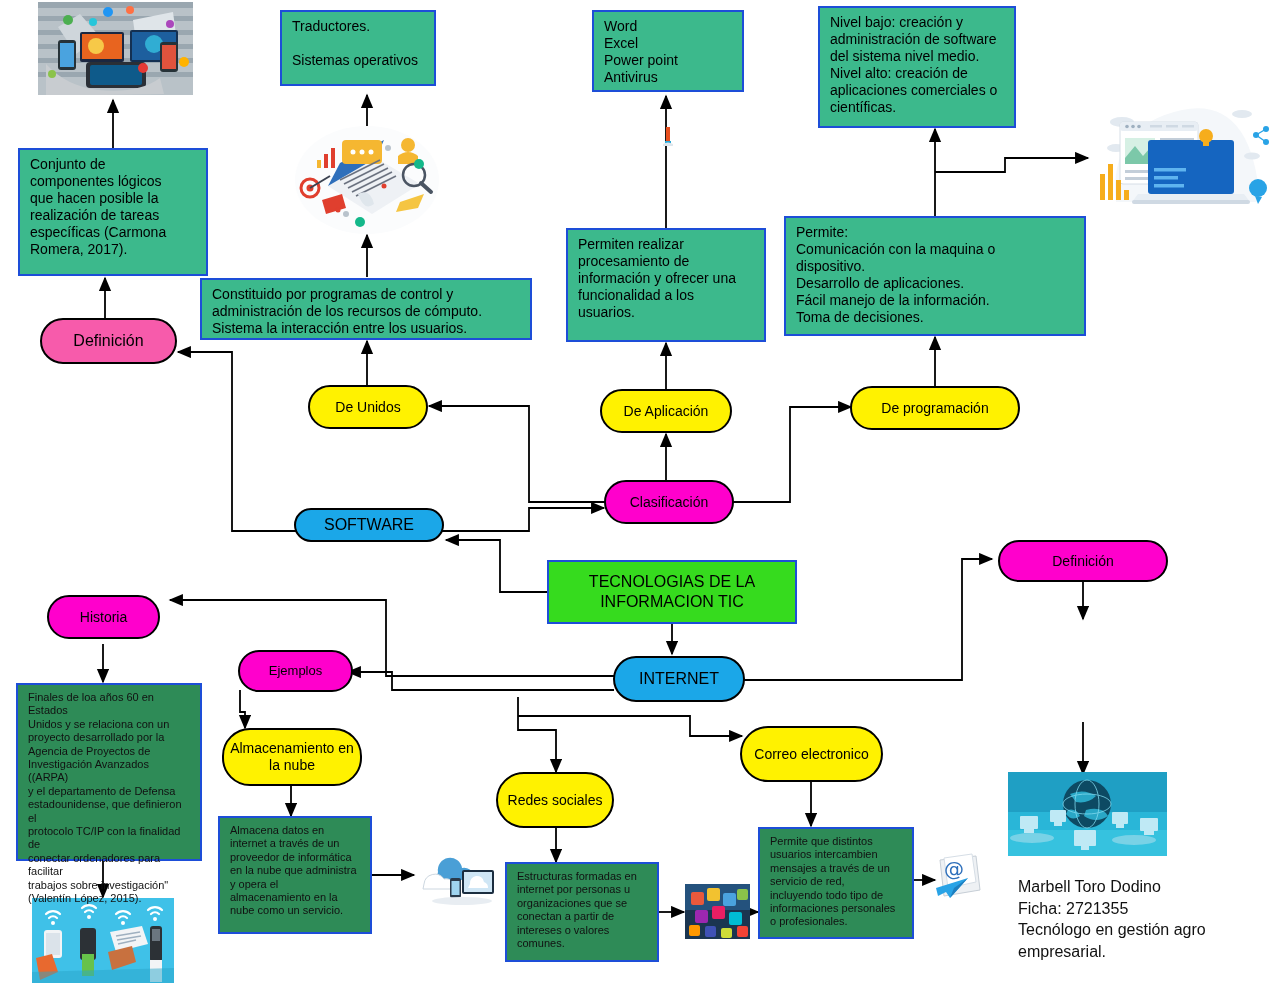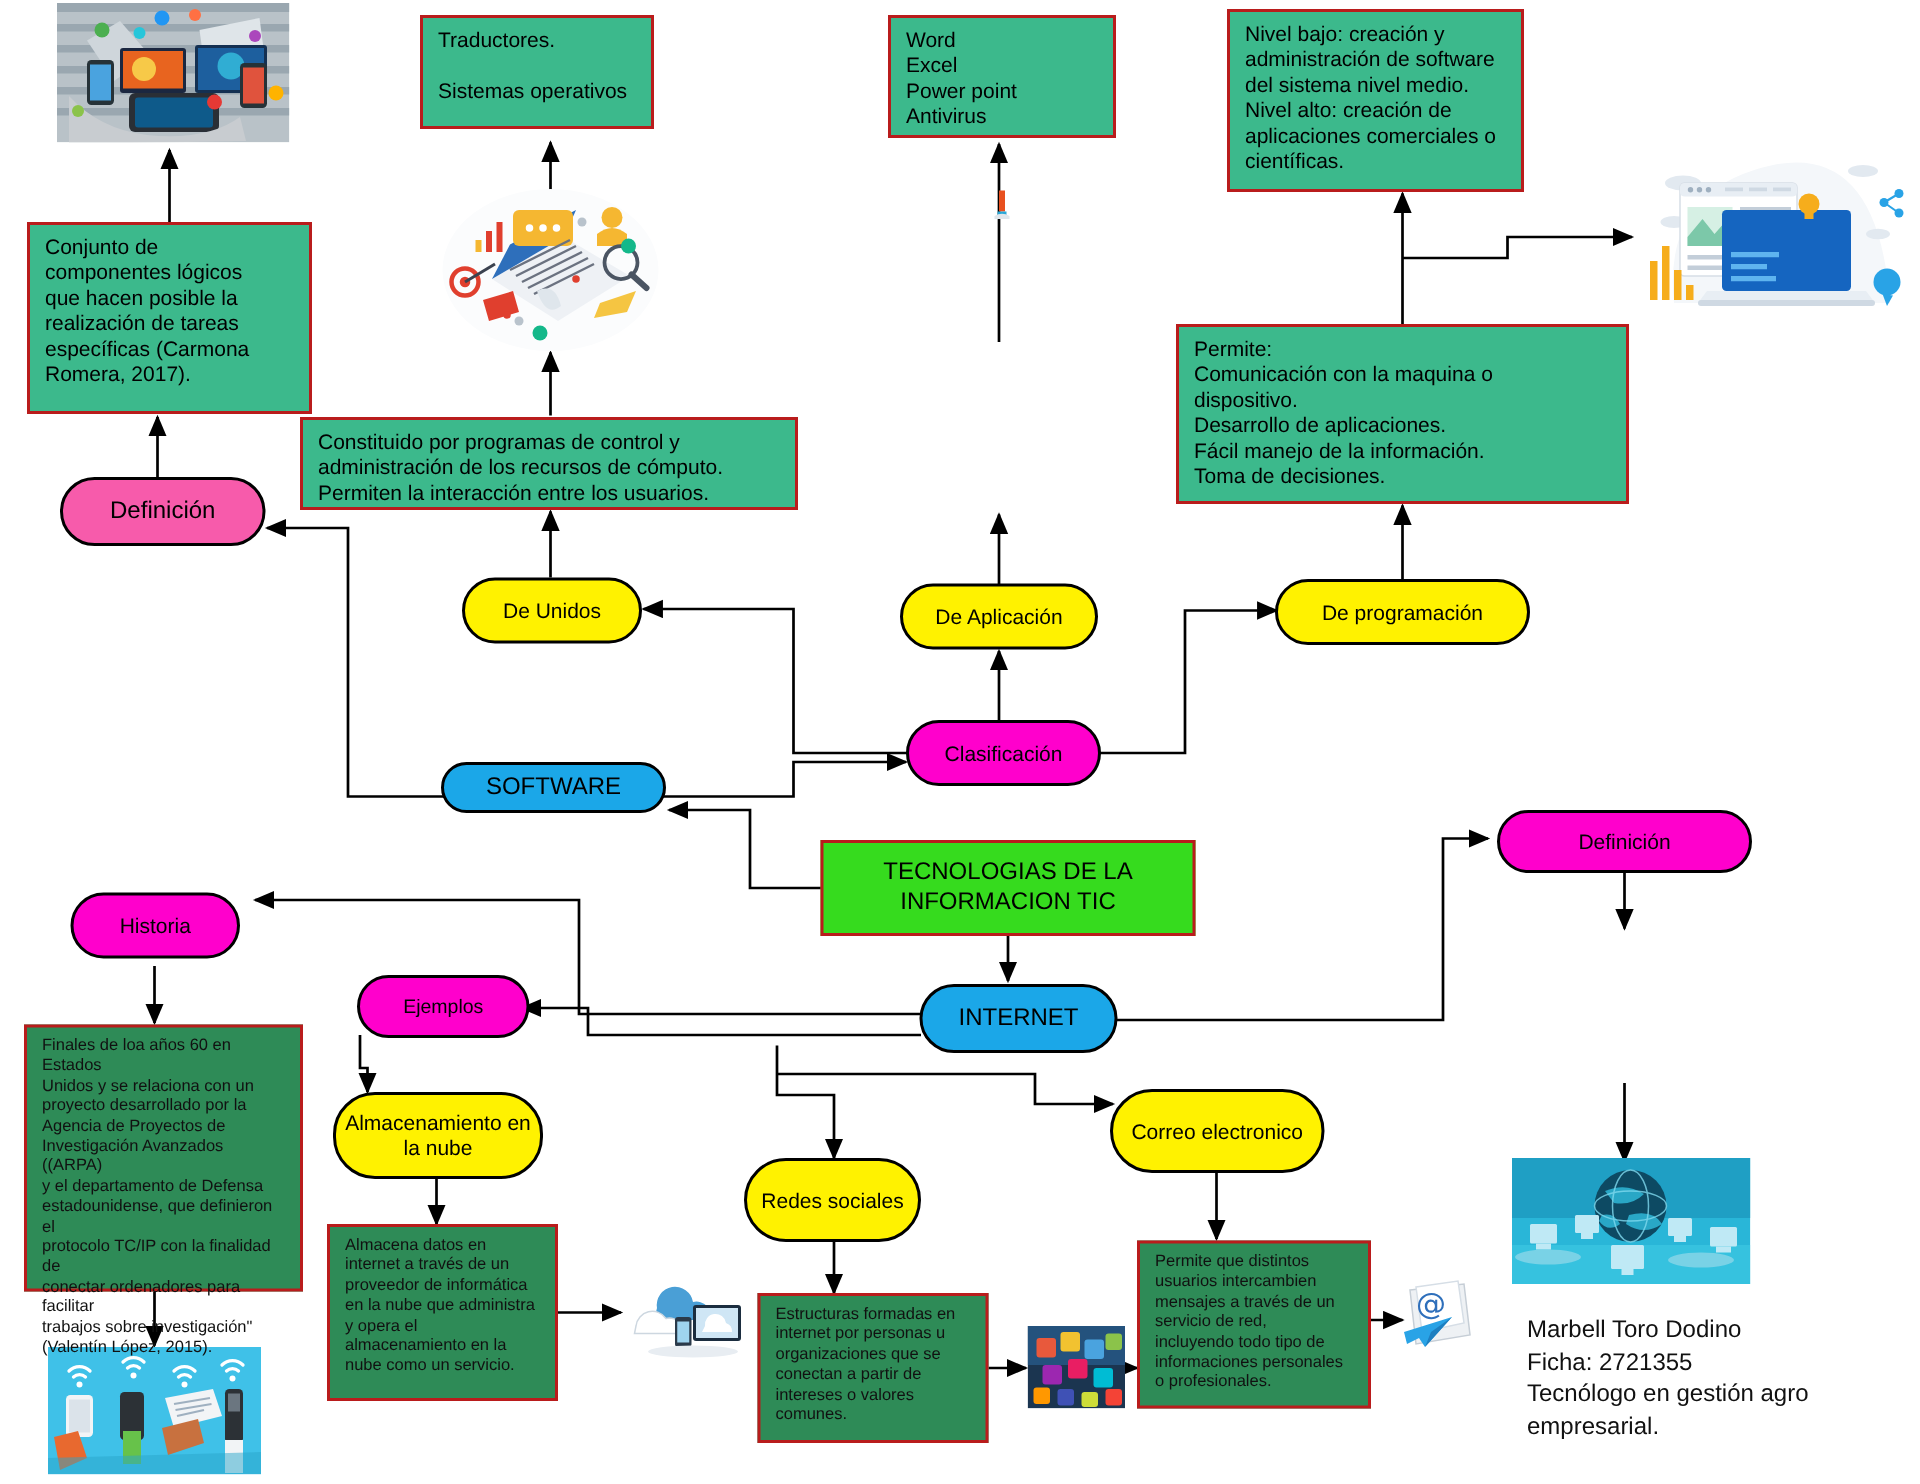--- a/index.html
+++ b/index.html
@@ -22,21 +22,21 @@
     pointer-events:none;
     z-index:1;
   }
   .node{
     position:absolute;
     box-sizing:border-box;
     z-index:2;
   }
   
   .box{
-    border:2px solid #b91c1c;
+    border:2px solid #1d4ed8;
     padding:6px 8px 6px 10px;
     line-height:1.22;
     color:#000000;
     white-space:pre-line;
   }
   .box.teal{ background:#3CB98C; }
   .box.green{ background:#2E8B57; }
   .box.brightgreen{
     background:#36DB1E;
     display:flex; align-items:center; justify-content:center;
@@ -449,22 +449,27 @@
 
   <div class="node box teal t14" style="left:818px; top:6px; width:198px; height:122px;">Nivel bajo: creación y
 administración de software
 del sistema nivel medio.
 Nivel alto: creación de
 aplicaciones comerciales o
 científicas.</div>
 
   <div class="node box teal t14" style="left:200px; top:278px; width:332px; height:62px;">Constituido por programas de control y
 administración de los recursos de cómputo.
-Permiten la interacción entre los usuarios.</div>
-
+Sistema la interacción entre los usuarios.</div>
+
+  <div class="node box teal t14" style="left:566px; top:228px; width:200px; height:114px;">Permiten realizar
+procesamiento de
+información y ofrecer una
+funcionalidad a los
+usuarios.</div>
 
   <div class="node box teal t14" style="left:784px; top:216px; width:302px; height:120px;">Permite:
 Comunicación con la maquina o
 dispositivo.
 Desarrollo de aplicaciones.
 Fácil manejo de la información.
 Toma de decisiones.</div>
 
   <div class="node pill pink t16" style="left:40px; top:318px; width:137px; height:46px;">Definición</div>
 

